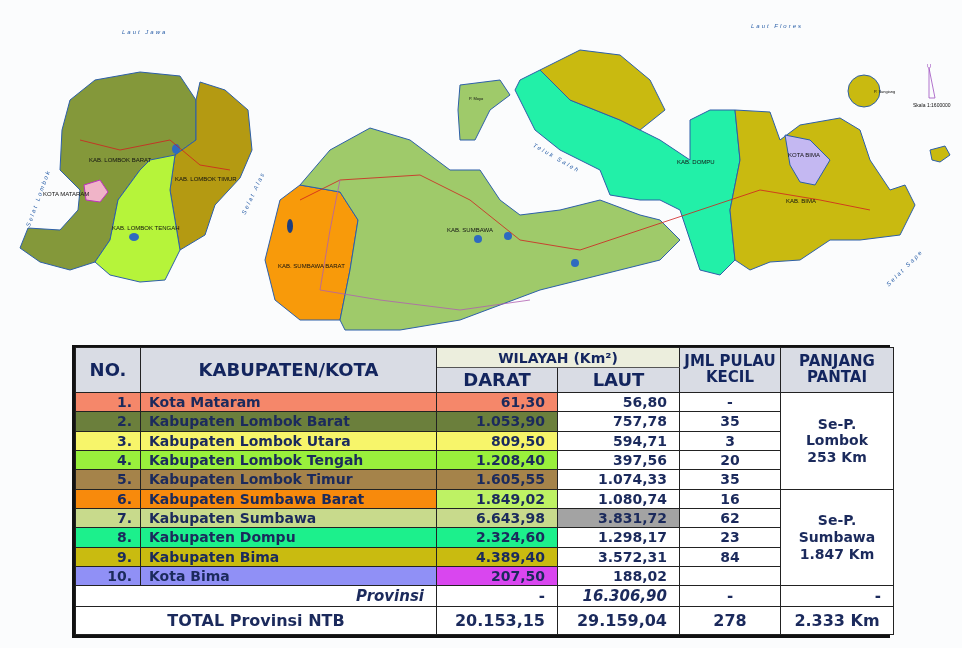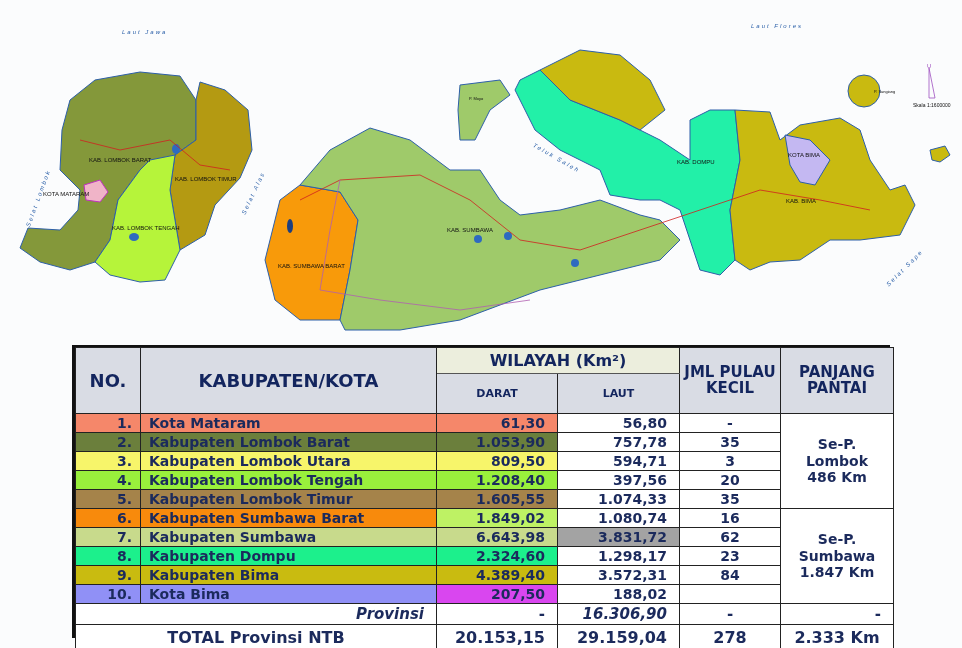--- a/index.html
+++ b/index.html
@@ -7,22 +7,22 @@
   body { position: relative; font-family: "DejaVu Sans", sans-serif; }
   #map { position: absolute; left: 0; top: 0; width: 962px; height: 345px; }
   .sea-label { position: absolute; font-family: "Liberation Sans", sans-serif; font-size: 6px; color: #2a5fa8; letter-spacing: 2px; font-style: italic; }
   .map-label { position: absolute; font-family: "Liberation Sans", sans-serif; font-size: 6px; color: #111; white-space: nowrap; }
   .scale { position: absolute; font-family: "Liberation Sans", sans-serif; font-size: 5px; color: #111; }
 
   #table-wrap { position: absolute; left: 72px; top: 345px; width: 818px; height: 293px; border: 3px solid #111; border-top-width: 2px; background: #fff; }
   table { border-collapse: collapse; width: 100%; height: 100%; table-layout: fixed; }
   td, th { border: 1px solid #222; font-family: "DejaVu Sans", sans-serif; font-weight: bold; color: #1b2a5c; padding: 0 4px; line-height: 1; overflow: hidden; white-space: nowrap; }
   th { background: #d9dce4; font-size: 18px; text-align: center; color: #13255e; }
-  th.wil { background: #eceedd; font-size: 16px; height: 26px; border-bottom: 1px solid #555; }
-  th.sub { font-size: 11px; height: 40px; }
+  th.wil { background: #eceedd; font-size: 14px; height: 20px; border-bottom: 1px solid #555; }
+  th.sub { font-size: 18px; height: 25px; }
   th.multi { white-space: normal; line-height: 1.05; font-size: 15px; margin-top: 24px; }
   td { font-size: 14px; height: 19px; }
   td.no { text-align: right; padding-right: 8px; }
   td.name { text-align: left; padding-left: 8px; }
   td.num { text-align: right; padding-right: 12px; }
   td.center { text-align: center; }
   td.pantai { text-align: center; white-space: normal; line-height: 1.2; background: #fff; font-size: 14px; }
   tr.prov td { height: 21px; background: #fff; font-size: 15px; }
   tr.total td { height: 27px; background: #fff; font-size: 16px; }
   .ital { font-style: italic; }
@@ -111,21 +111,21 @@
   <tbody id="tbody">
         <tr>
       <td class="no" style="background:#f5876a">1.</td>
       <td class="name" style="background:#f5876a">Kota Mataram</td>
       <td class="num" style="background:#f5876a">61,30</td>
       <td class="num" style="background:#fff">56,80</td>
       <td class="center" style="background:#fff">-</td>
           <td rowspan="5" class="pantai">
         <div>Se-P.</div>
         <div>Lombok</div>
-        <div>486 Km</div>
+        <div>253 Km</div>
           </td>
         </tr>
         <tr>
       <td class="no" style="background:#6b7f3c">2.</td>
       <td class="name" style="background:#6b7f3c">Kabupaten Lombok Barat</td>
       <td class="num" style="background:#6b7f3c">1.053,90</td>
       <td class="num" style="background:#fff">757,78</td>
       <td class="center" style="background:#fff">35</td>
         </tr>
         <tr>

